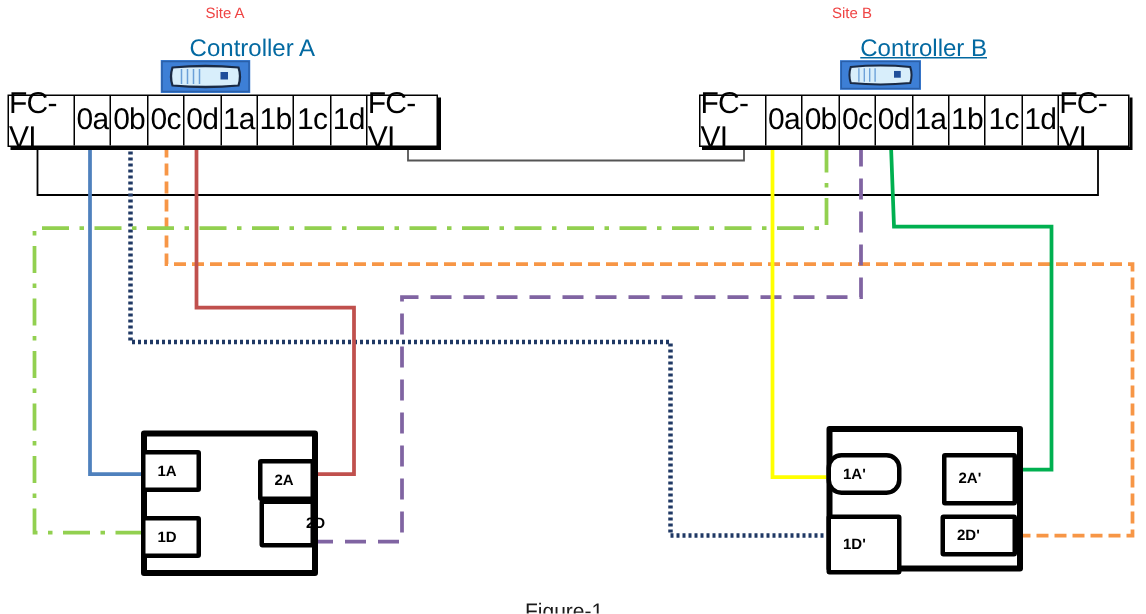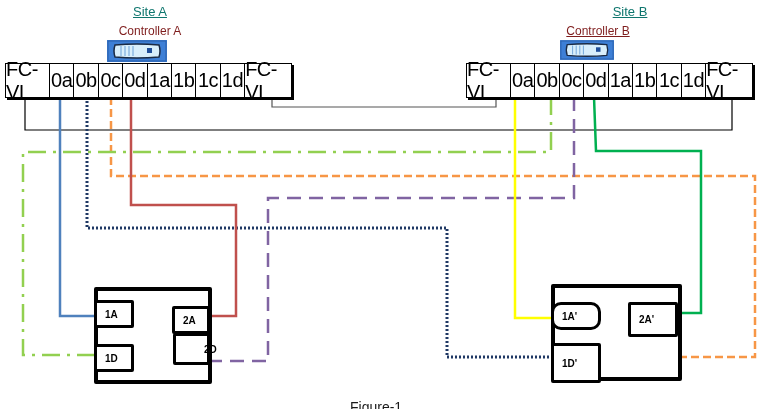--- a/index.html
+++ b/index.html
@@ -1,18 +1,18 @@
 <!DOCTYPE html>
 <html><head>
 <meta charset="utf-8">
 <style>
   html, body { margin: 0; padding: 0; background: #ffffff; }
   body { width: 764px; height: 409px; position: relative; overflow: hidden; font-family: "Liberation Sans", sans-serif; }
-  .site-title { position: absolute; font-size: 13px; text-decoration: underline; color: #0f766e; text-align: center; width: 120px; }
-  .ctrl-title { position: absolute; font-size: 12px; color: #7f1d1d; text-align: center; width: 120px; }
+  .site-title { position: absolute; font-size: 10px; color: #ef4444; text-align: center; width: 120px; }
+  .ctrl-title { position: absolute; font-size: 16px; color: #0369a1; text-align: right; width: 120px; }
   .ctrl-icon { position: absolute; width: 60px; height: 22px; }
   .strip { position: absolute; top: 63px; height: 33px; display: flex; border: 1.5px solid #000; box-shadow: 2px 2px 0 #000; background: #fff; }
   .port { border-right: 1px solid #000; font-family: "Liberation Sans Narrow", "Liberation Sans", sans-serif; font-size: 20px; display: flex; align-items: center; justify-content: center; color: #000; box-sizing: border-box; letter-spacing: -0.5px; }
   .port:last-child { border-right: none; }
   .port.wide { width: 44px; }
   .port.narrow { width: 24.4px; }
   svg.wires { position: absolute; left: 0; top: 0; }
   .shelf { position: absolute; border: 4px solid #000; border-radius: 2px; background: #fff; box-sizing: border-box; }
   .slot { position: absolute; border: 3px solid #000; border-radius: 2px; background: #fff; font-size: 10px; font-weight: bold; display: flex; align-items: center; padding-left: 8px; box-sizing: border-box; color: #000; }
   .caption { position: absolute; left: 350px; top: 399px; font-size: 14px; color: #1a1a1a; }
@@ -61,21 +61,21 @@
   <div class="port narrow">0b</div>
   <div class="port narrow">0c</div>
   <div class="port narrow">0d</div>
   <div class="port narrow">1a</div>
   <div class="port narrow">1b</div>
   <div class="port narrow">1c</div>
   <div class="port narrow">1d</div>
   <div class="port wide" style="width:46px;">FC-VI</div>
 </div>
 
-<div class="site-title" style="left:570px; top:4px;">Site B</div>
+<div class="site-title" style="left:508px; top:4px;">Site B</div>
 <div class="ctrl-title" style="left:538px; top:24px;text-decoration:underline;">Controller B</div>
 <svg class="ctrl-icon" style="left:560px; top:40px; width:54px; height:20px;" viewBox="0 0 60 22">
   <rect x="0" y="0" width="60" height="22" fill="#3d7fd6"></rect>
   <rect x="1" y="1" width="58" height="20" fill="none" stroke="#2a5fa8" stroke-width="1"></rect>
   <path d="M8 5 Q30 3 52 5 Q54 11 52 17 Q30 19 8 17 Q6 11 8 5 Z" fill="#d8eefb" stroke="#1a2a44" stroke-width="1.5"></path>
   <line x1="14" y1="6" x2="14" y2="16" stroke="#6aa0d8" stroke-width="1"></line>
   <line x1="18" y1="6" x2="18" y2="16" stroke="#6aa0d8" stroke-width="1"></line>
   <line x1="22" y1="6" x2="22" y2="16" stroke="#6aa0d8" stroke-width="1"></line>
   <line x1="26" y1="6" x2="26" y2="16" stroke="#6aa0d8" stroke-width="1"></line>
   <rect x="40" y="8" width="5" height="5" fill="#1f4e9a"></rect>
@@ -98,15 +98,16 @@
   <div class="slot" style="left:-4px; top:9px; width:40px; height:28px;">1A</div>
   <div class="slot" style="left:74px; top:15px; width:38px; height:28px;">2A</div>
   <div class="slot" style="left:-4px; top:53px; width:40px; height:28px;">1D</div>
   <div class="slot" style="left:75px; top:42px; width:37px; height:32px;padding-left:28px;">2D</div>
 </div>
 
 <div class="shelf" style="left:551px; top:284px; width:131px; height:97px;">
   <div class="slot" style="left:-4px; top:14px; width:50px; height:28px;border-radius:10px;">1A'</div>
   <div class="slot" style="left:73px; top:14px; width:50px; height:35px;">2A'</div>
   <div class="slot" style="left:-4px; top:55px; width:50px; height:40px;">1D'</div>
+  <div class="slot" style="left:72px; top:55px; width:51px; height:28px;">2D'</div>
 </div>
 
 <div class="caption">Figure-1</div>
 
 </body></html>

